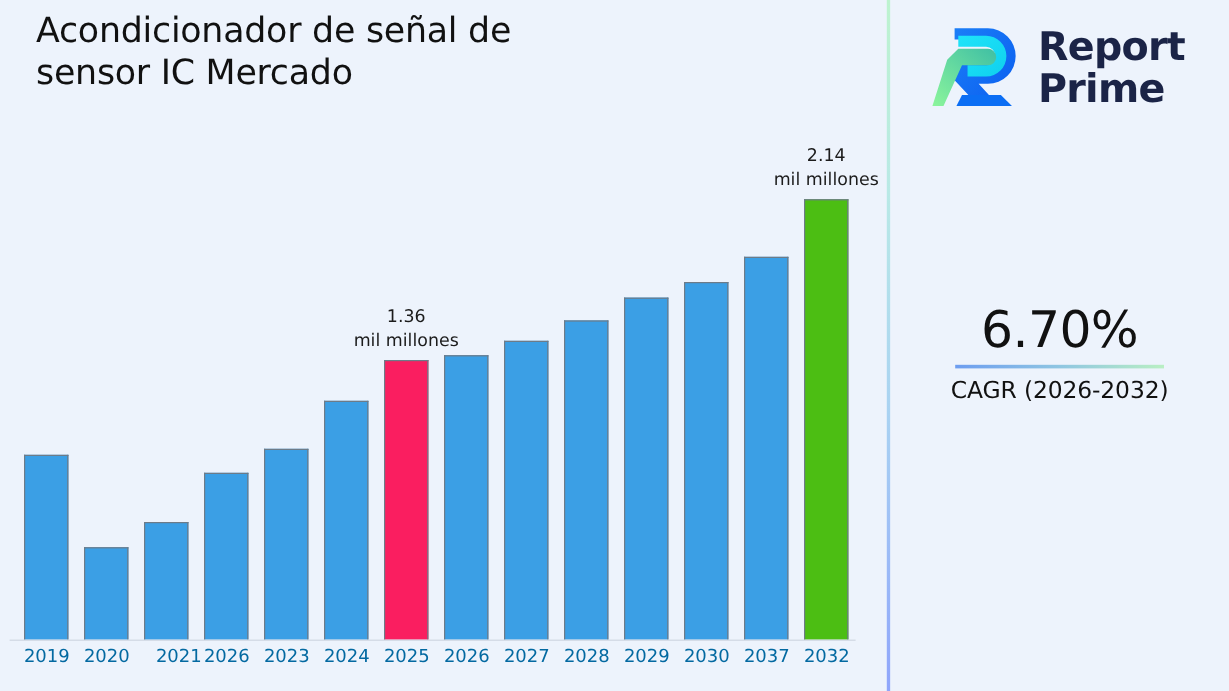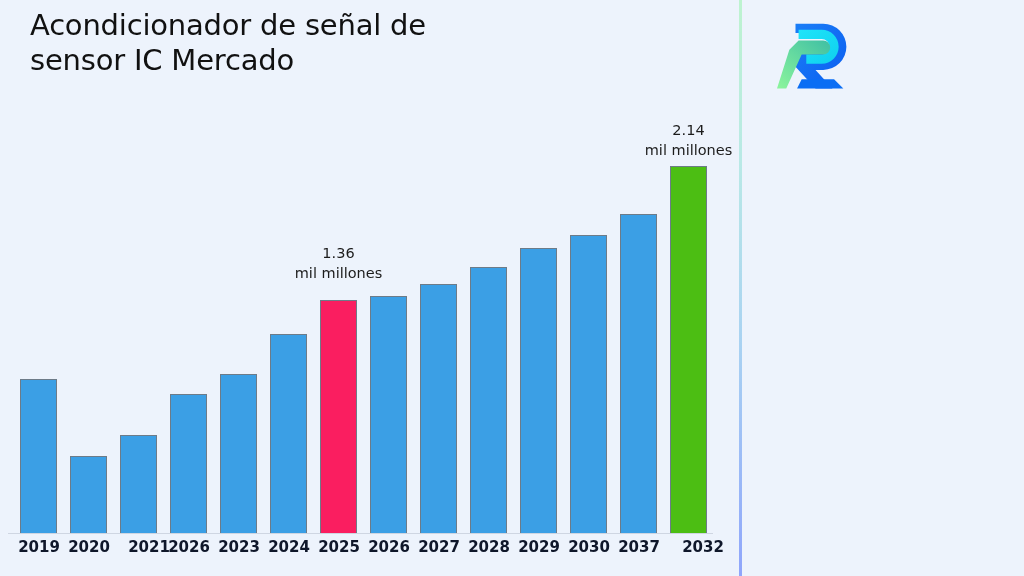--- a/index.html
+++ b/index.html
@@ -111,22 +111,21 @@
     width: 700px;
     height: 34px;
   }
 
   .x-tick {
     position: absolute;
     top: 0;
     width: 50px;
     text-align: center;
     font-size: 15px;
-    color: #0f172a;
-    font-weight: bold;
+    color: #0369a1;
   }
 
   
   #vertical-divider {
     position: absolute;
     left: 739px;
     top: 0;
     width: 3px;
     height: 576px;
     background: linear-gradient(to bottom, #bdf3cf 0%, #b9e9e6 28%, #a9d2f2 60%, #8fa5fb 100%);
@@ -217,21 +216,21 @@
             <div class="bar blue" style="height: 139px; background: rgb(59, 159, 229); border-color: rgb(109, 123, 136);"></div>
           </div>
           <div class="bar-slot" style="left: 200px; height: 403px;">
             <div class="bar blue" style="height: 159px; background: rgb(59, 159, 229); border-color: rgb(109, 123, 136);"></div>
           </div>
           <div class="bar-slot" style="left: 250px; height: 403px;">
             <div class="bar blue" style="height: 199px; background: rgb(59, 159, 229); border-color: rgb(109, 123, 136);"></div>
           </div>
           <div class="bar-slot" style="left: 300px; height: 403px;">
             <div class="bar pink" style="height: 233px; background: rgb(250, 30, 96); border-color: rgb(109, 123, 136);"></div>
-            <div class="bar-label" style="bottom: 250px;">
+            <div class="bar-label" style="bottom: 239px;">
               <span class="val">1.36</span>
               <span class="unit">mil millones</span>
             </div>
           </div>
           <div class="bar-slot" style="left: 350px; height: 403px;">
             <div class="bar blue" style="height: 237px; background: rgb(59, 159, 229); border-color: rgb(109, 123, 136);"></div>
           </div>
           <div class="bar-slot" style="left: 400px; height: 403px;">
             <div class="bar blue" style="height: 249px; background: rgb(59, 159, 229); border-color: rgb(109, 123, 136);"></div>
           </div>
@@ -263,21 +262,21 @@
           <div class="x-tick" style="left: 144px;">2026</div>
           <div class="x-tick" style="left: 194px;">2023</div>
           <div class="x-tick" style="left: 244px;">2024</div>
           <div class="x-tick" style="left: 294px;">2025</div>
           <div class="x-tick" style="left: 344px;">2026</div>
           <div class="x-tick" style="left: 394px;">2027</div>
           <div class="x-tick" style="left: 444px;">2028</div>
           <div class="x-tick" style="left: 494px;">2029</div>
           <div class="x-tick" style="left: 544px;">2030</div>
           <div class="x-tick" style="left: 594px;">2037</div>
-          <div class="x-tick" style="left: 644px; margin-left: 14px;">2032</div>
+          <div class="x-tick" style="left: 644px;">2032</div>
         </div>
     </div>
 
   </div>
 
   <div id="vertical-divider"></div>
 
   <div id="right-panel">
 
     <div id="logo-block">
@@ -300,18 +299,25 @@
 
           <path d="M26 6 H62 a30 30 0 0 1 0 60 H52 l22 24 H52 L26 62 V44 h34 a13 13 0 0 0 0 -26 H26 Z" fill="url(#gBlue)"></path>
 
           <path d="M30 14 H60 a22 22 0 0 1 0 44 H40 v-12 h20 a10 10 0 0 0 0 -20 H30 Z" fill="url(#gCyan)"></path>
 
           <path d="M18 40 L30 28 H62 a9 9 0 0 1 0 18 H34 L14 90 H2 L18 40 Z" fill="url(#gGreen)"></path>
 
           <path d="M34 78 H76 l12 12 H28 Z" fill="#0b6ef4"></path>
         </svg>
       </span>
+      <span id="logo-text">Report
+Prime</span>
     </div>
 
+    <div id="cagr-block">
+      <div id="cagr-value">6.70%</div>
+      <div id="cagr-rule"></div>
+      <div id="cagr-caption">CAGR (2026-2032)</div>
+    </div>
 
   </div>
 
 </div>
 
 </body></html>

